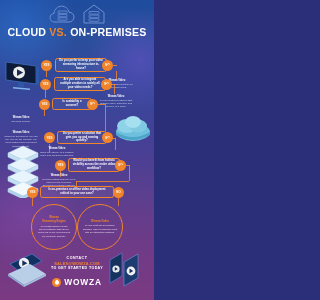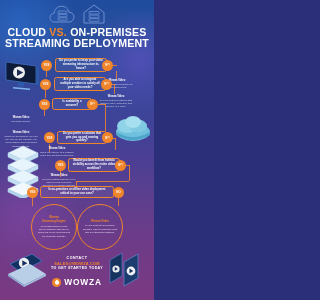--- a/index.html
+++ b/index.html
@@ -142,21 +142,20 @@
         <circle cx="8.8" cy="13.4" r=".45" fill="#6f8fd0"></circle>
         <circle cx="8.8" cy="17" r=".45" fill="#6f8fd0"></circle>
       </svg>
     </div>
     <div class="title-wrap">
       <div class="title-line">
         <span>CLOUD</span>
         <span class="vs">VS.</span>
         <span>ON-PREMISES</span>
       </div>
-      <div class="title-line">STREAMING DEPLOYMENT</div>
     </div>
   </div>
 
   <svg class="art" style="left:2px; top:56px;" width="40" height="40" viewBox="0 0 40 40">
     <path d="M4 6 L34 10 L34 28 L4 24 Z" fill="#0d1b38"></path>
     <path d="M4 6 L34 10 L34 28 L4 24 Z" fill="none" stroke="#3f6fc4" stroke-width=".8"></path>
     <path d="M34 10 L37 12 L37 30 L34 28 Z" fill="#2d5aa8"></path>
     <circle cx="17" cy="16.4" r="6" fill="#ffffff" opacity=".92"></circle>
     <path d="M15 13.2 L21.2 16.6 L15 20 Z" fill="#1b2a52"></path>
     <path d="M16 26 L22 26.8 L22 31 L16 30.2 Z" fill="#2d5aa8"></path>

